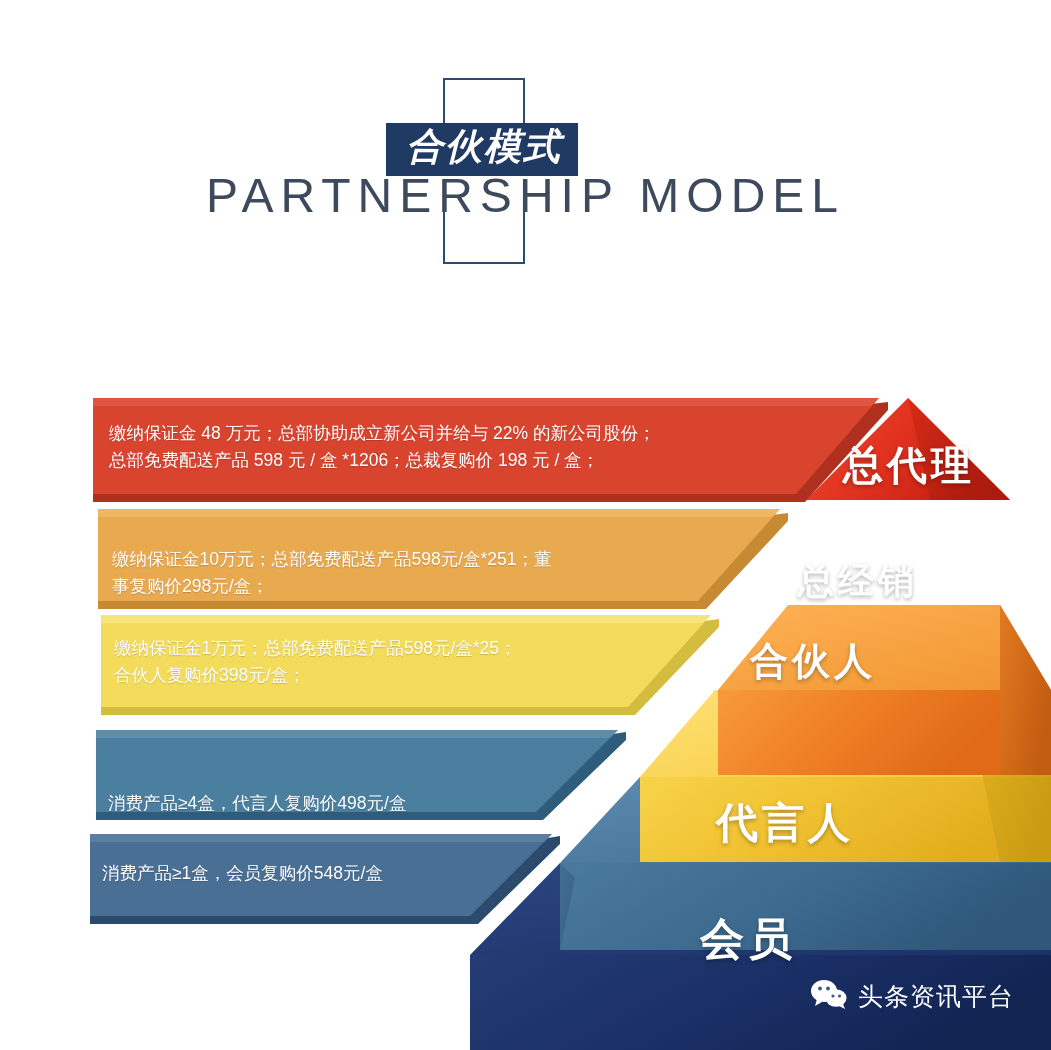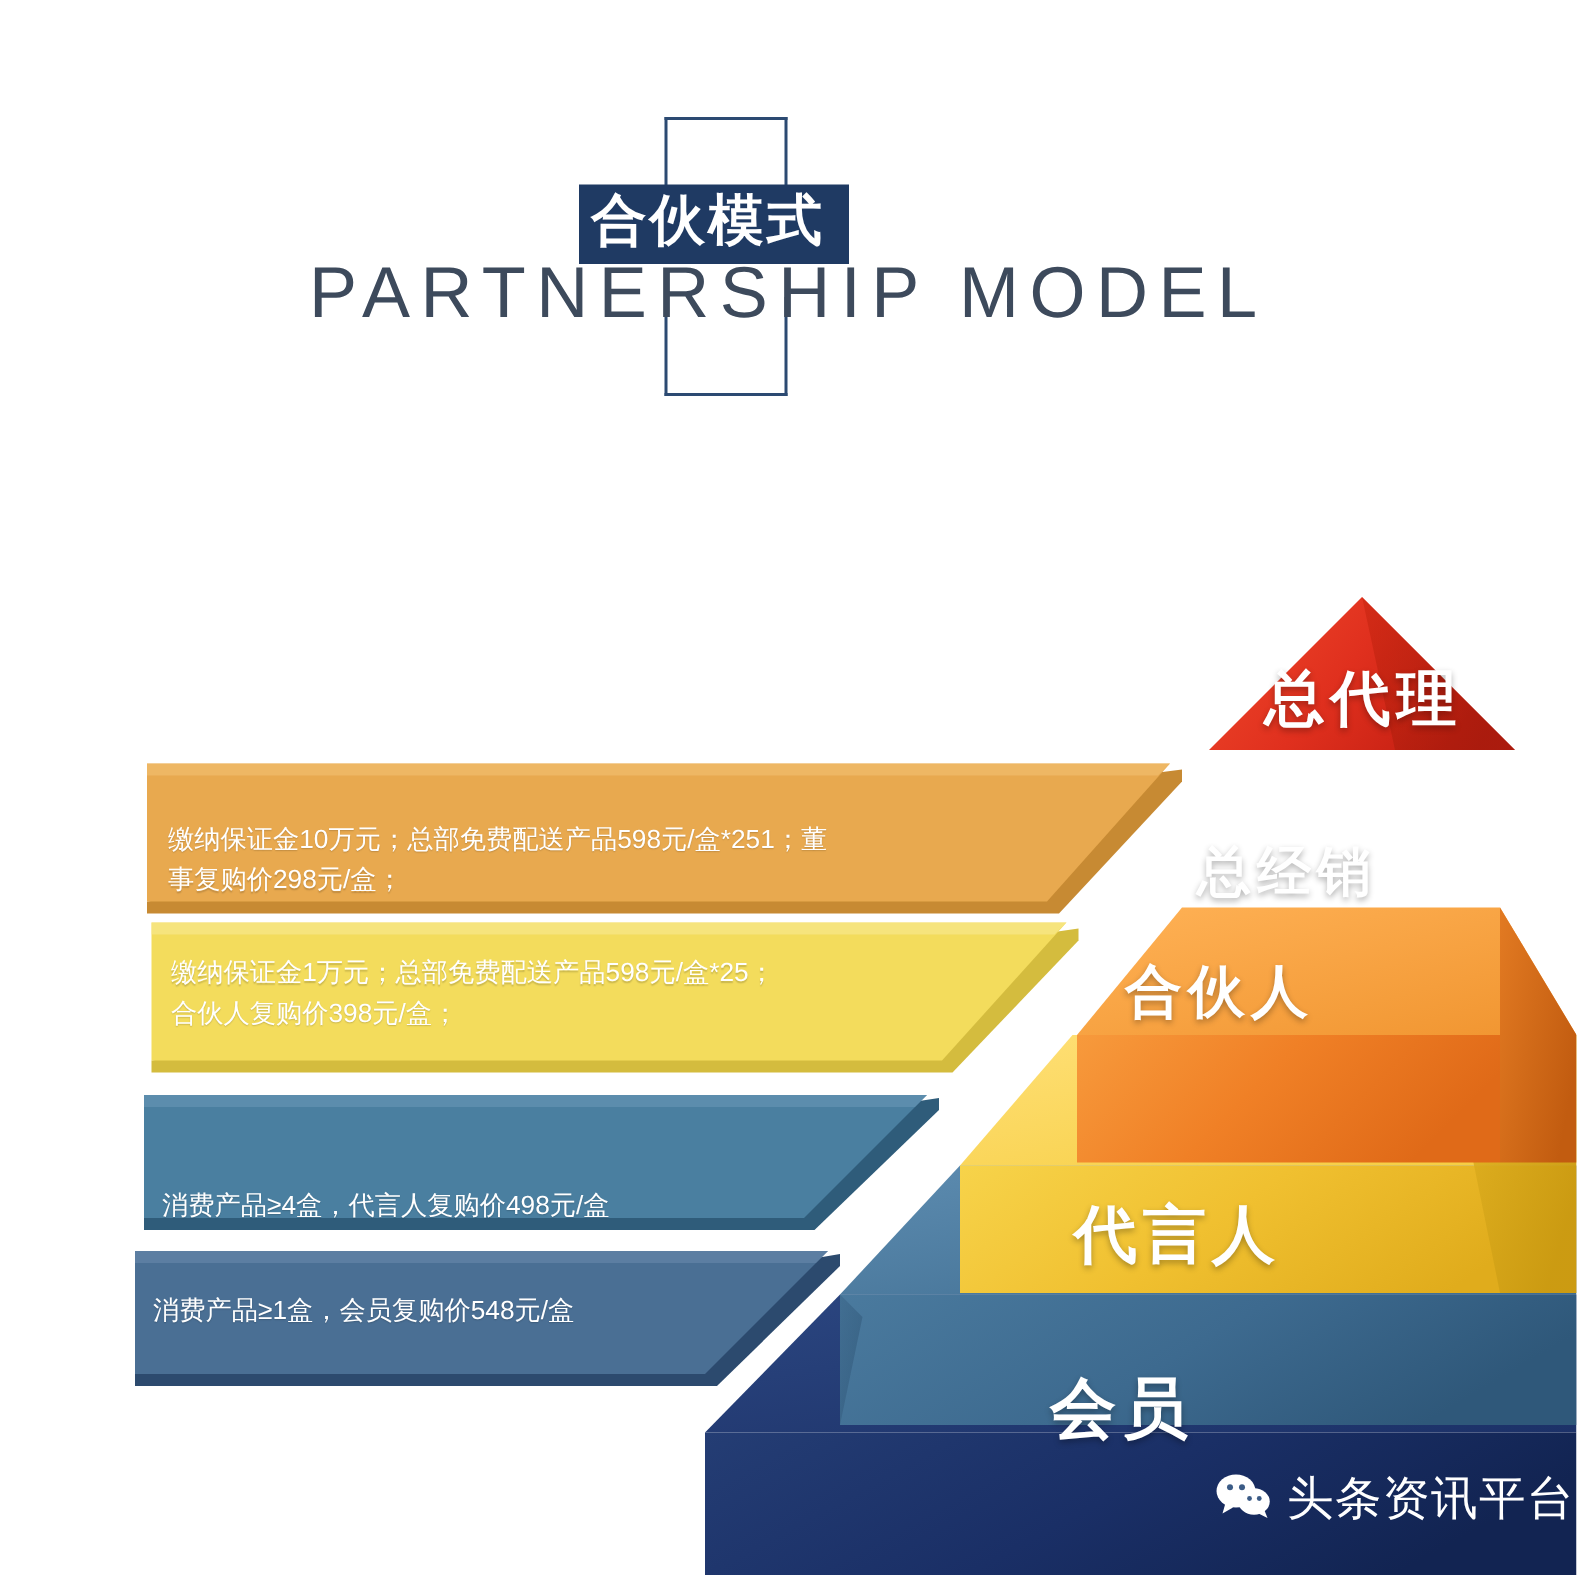--- a/index.html
+++ b/index.html
@@ -45,22 +45,23 @@
   .frame-bracket.bottom {
     bottom: 0;
     height: 66px;
     border-top: none;
   }
   #title-cn-box {
     position: absolute;
     left: 386px;
     top: 123px;
     background: #1f3a63;
-    padding: 5px 16px 9px 8px;
+    padding: 5px 16px 9px 20px;
     z-index: 3;
+    font-style: italic;
   }
   #title-cn-text {
     color: #ffffff;
     font-size: 37px;
     font-weight: bold;
     letter-spacing: 2px;
     line-height: 1.05;
     white-space: nowrap;
   }
   #title-en {
@@ -131,21 +132,21 @@
     position: absolute;
     left: 810px;
     top: 978px;
     display: flex;
     align-items: center;
     gap: 10px;
     z-index: 20;
   }
   #watermark-label {
     color: #ffffff;
-    font-size: 31px;
+    font-size: 25px;
     letter-spacing: 1px;
     white-space: nowrap;
     text-align: right;
   }
 </style>
 </head>
 <body>
 
 <div id="header">
 
@@ -264,20 +265,29 @@
 
   <div class="tier-label" style="left:843px; top:438px; font-size:40px;">总代理</div>
   <div class="tier-label" style="left:798px; top:557px; font-size:36px;">总经销</div>
   <div class="tier-label" style="left:750px; top:636px; font-size:38px;">合伙人</div>
   <div class="tier-label" style="left:716px; top:795px; font-size:42px;">代言人</div>
   <div class="tier-label" style="left:700px; top:910px; font-size:44px;">会员</div>
 </div>
 
 <div id="bands">
 
+  <div class="band" style="left:93px; top:398px; width:810px; height:110px;">
+    <svg width="810" height="110">
+      <polygon points="0,96 0,104 712,104 795,12 795,4" fill="#b0301f"></polygon>
+      <polygon points="0,0 786,0 703,96 0,96" fill="#d9442f"></polygon>
+      <polygon points="0,0 786,0 778,8 0,8" fill="#e8624d" opacity="0.55"></polygon>
+    </svg>
+    <div class="band-text" style="left:16px; top:22px; width:700px;">缴纳保证金 48 万元；总部协助成立新公司并给与 22% 的新公司股份；
+总部免费配送产品 598 元 / 盒 *1206；总裁复购价 198 元 / 盒；</div>
+  </div>
 
   <div class="band" style="left:98px; top:509px; width:700px; height:105px;">
     <svg width="700" height="105">
       <polygon points="0,92 0,100 608,100 690,12 690,4" fill="#c78a33"></polygon>
       <polygon points="0,0 682,0 600,92 0,92" fill="#e8a94f"></polygon>
       <polygon points="0,0 682,0 674,8 0,8" fill="#f2c276" opacity="0.55"></polygon>
     </svg>
     <div class="band-text" style="left:14px; top:20px; width:600px;margin-top:17px;">缴纳保证金10万元；总部免费配送产品598元/盒*251；董
 事复购价298元/盒；</div>
   </div>

